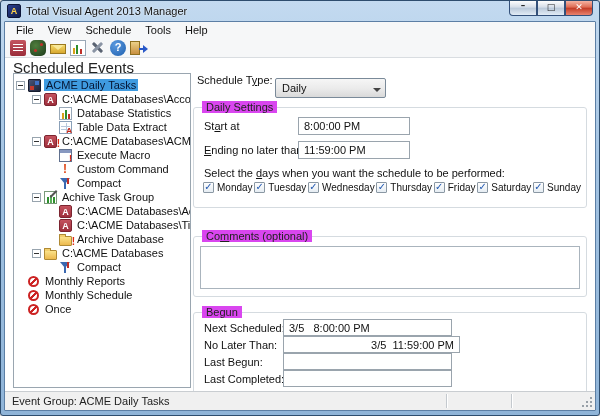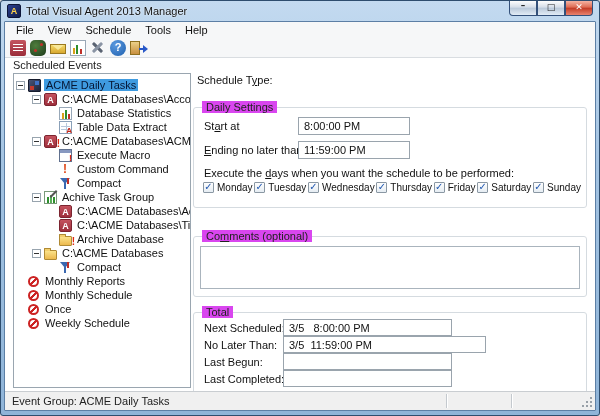--- a/index.html
+++ b/index.html
@@ -38,21 +38,21 @@
     background-position:2px 7px,5px 4px,9px 8px;background-size:2px 6px,2px 9px,2px 5px;background-repeat:no-repeat;}
   .t-tools::before{content:"";position:absolute;left:1px;top:6px;width:13px;height:3px;background:#5a6372;border-radius:1px;transform:rotate(45deg);}
   .t-tools::after{content:"";position:absolute;left:1px;top:6px;width:13px;height:3px;background:#8b95a5;border-radius:1px;transform:rotate(-45deg);}
   .t-help{background:radial-gradient(circle at 35% 30%,#5b9ae0,#1e5fae);border-radius:50%;}
   .t-help::after{content:"?";position:absolute;inset:0;text-align:center;font:bold 11px/15px "Liberation Sans",sans-serif;color:#fff;}
   .t-exit{width:10px!important;background:linear-gradient(180deg,#ecd088,#c89040);border:1px solid #8f7020;box-sizing:border-box;height:14px!important;margin-top:1px;}
   .t-exit::before{content:"";position:absolute;right:-5px;top:6px;width:5px;height:2px;background:#2858c8;}
   .t-exit::after{content:"";position:absolute;right:-9px;top:3px;border-top:4px solid transparent;border-bottom:4px solid transparent;border-left:5px solid #2858c8;}
   
   .client{flex:1;position:relative;background:#fff;min-height:0;overflow:hidden;font-size:11px;color:#111;}
-  .sideheading{position:absolute;left:8px;top:1px;font-size:11px;color:#222;}
+  .sideheading{position:absolute;left:8px;top:1px;font-size:15px;color:#222;}
   .treebox{position:absolute;left:8px;top:15px;width:178px;bottom:3px;border:1px solid #9aa6b0;box-sizing:border-box;
     background:#fff;overflow:hidden;padding-top:4px;}
   .trow{height:14px;display:flex;align-items:center;white-space:nowrap;cursor:default;}
   .p0{padding-left:2px;}  .p0c{padding-left:13px;}  .p1{padding-left:18px;}  .p2{padding-left:45px;}
   .exp{width:9px;height:9px;box-sizing:border-box;border:1px solid #98a4ae;background:#fff;position:relative;flex:none;margin-right:3px;}
   .exp::after{content:"";position:absolute;left:1px;right:1px;top:3px;height:1px;background:#333;}
   .tlabel{font-size:11px;padding:0 2px;}
   .tlabel.sel{background:#3f9be0;color:#051633;}
   
   .ic{width:13px;height:13px;position:relative;display:inline-block;flex:none;margin-right:3px;box-sizing:border-box;}
@@ -227,35 +227,35 @@
           <span class="tlabel">Monthly Reports</span>
         </div>
         <div class="trow p0c">
           <span class="ic i-disabled"></span>
           <span class="tlabel">Monthly Schedule</span>
         </div>
         <div class="trow p0c">
           <span class="ic i-disabled"></span>
           <span class="tlabel">Once</span>
         </div>
-        <div class="trow p0c">
-          <span class="ic i-disabled"></span>
-          <span class="tlabel">Weekly Schedule</span>
-        </div>
       </div>
 
       <div class="lbl st-label"><span>Schedule T</span><span class="mn">y</span><span>pe:</span></div>
+      <div class="dropdown">
+        <span class="dval">Daily</span>
+        <span class="darrow"></span>
+      </div>
 
       <div class="group g-daily">
         <span class="legend">Daily Settings</span>
         <span class="fldlbl" style="left:10px;top:12px;"><span>St</span><span class="mn">a</span><span>rt at</span></span>
         <input class="tbox" style="left: 104px; top: 9px; width: 112px; height: 18px;" readonly="" value="8:00:00 PM">
         <span class="fldlbl" style="left:10px;top:36px;"><span></span><span class="mn">E</span><span>nding no later than</span></span>
         <input class="tbox" style="left: 104px; top: 33px; width: 112px; height: 18px;" readonly="" value="11:59:00 PM">
-        <span class="lbl daystext"><span>Execute the </span><span class="mn">d</span><span>ays when you want the schedule to be performed:</span></span>
+        <span class="lbl daystext"><span>Select the </span><span class="mn">d</span><span>ays when you want the schedule to be performed:</span></span>
         <div class="daysrow">
           <label class="day">
               <span class="cb"></span>
               <span>Monday</span>
             </label>
           <label class="day">
               <span class="cb"></span>
               <span>Tuesday</span>
             </label>
           <label class="day">
@@ -280,25 +280,25 @@
             </label>
         </div>
       </div>
 
       <div class="group g-comments">
         <span class="legend"><span>Co</span><span class="mn">m</span><span>ments (optional)</span></span>
         <textarea class="comments" readonly="" style=""></textarea>
       </div>
 
       <div class="group g-times">
-        <span class="legend">Total</span>
+        <span class="legend">Begun</span>
         <span class="fldlbl times-lbl" style="top:9px;">Next Scheduled:</span>
         <input class="tbox" style="left: 89px; top: 6px; width: 169px; height: 17px;" readonly="" value="3/5   8:00:00 PM">
         <span class="fldlbl times-lbl" style="top:26px;">No Later Than:</span>
-        <input class="tbox" style="left: 89px; top: 23px; width: 203px; height: 17px;" readonly="" value="3/5  11:59:00 PM">
+        <input class="tbox" style="left: 89px; top: 23px; width: 177px; height: 17px; text-align: right;" readonly="" value="3/5  11:59:00 PM">
         <span class="fldlbl times-lbl" style="top:43px;">Last Begun:</span>
         <input class="tbox" style="left: 89px; top: 40px; width: 169px; height: 17px;" readonly="" value="">
         <span class="fldlbl times-lbl" style="top:60px;">Last Completed:</span>
         <input class="tbox" style="left: 89px; top: 57px; width: 169px; height: 17px;" readonly="" value="">
       </div>
 
     </div>
 
     <div class="statusbar">
       <span>Event Group: ACME Daily Tasks</span>

